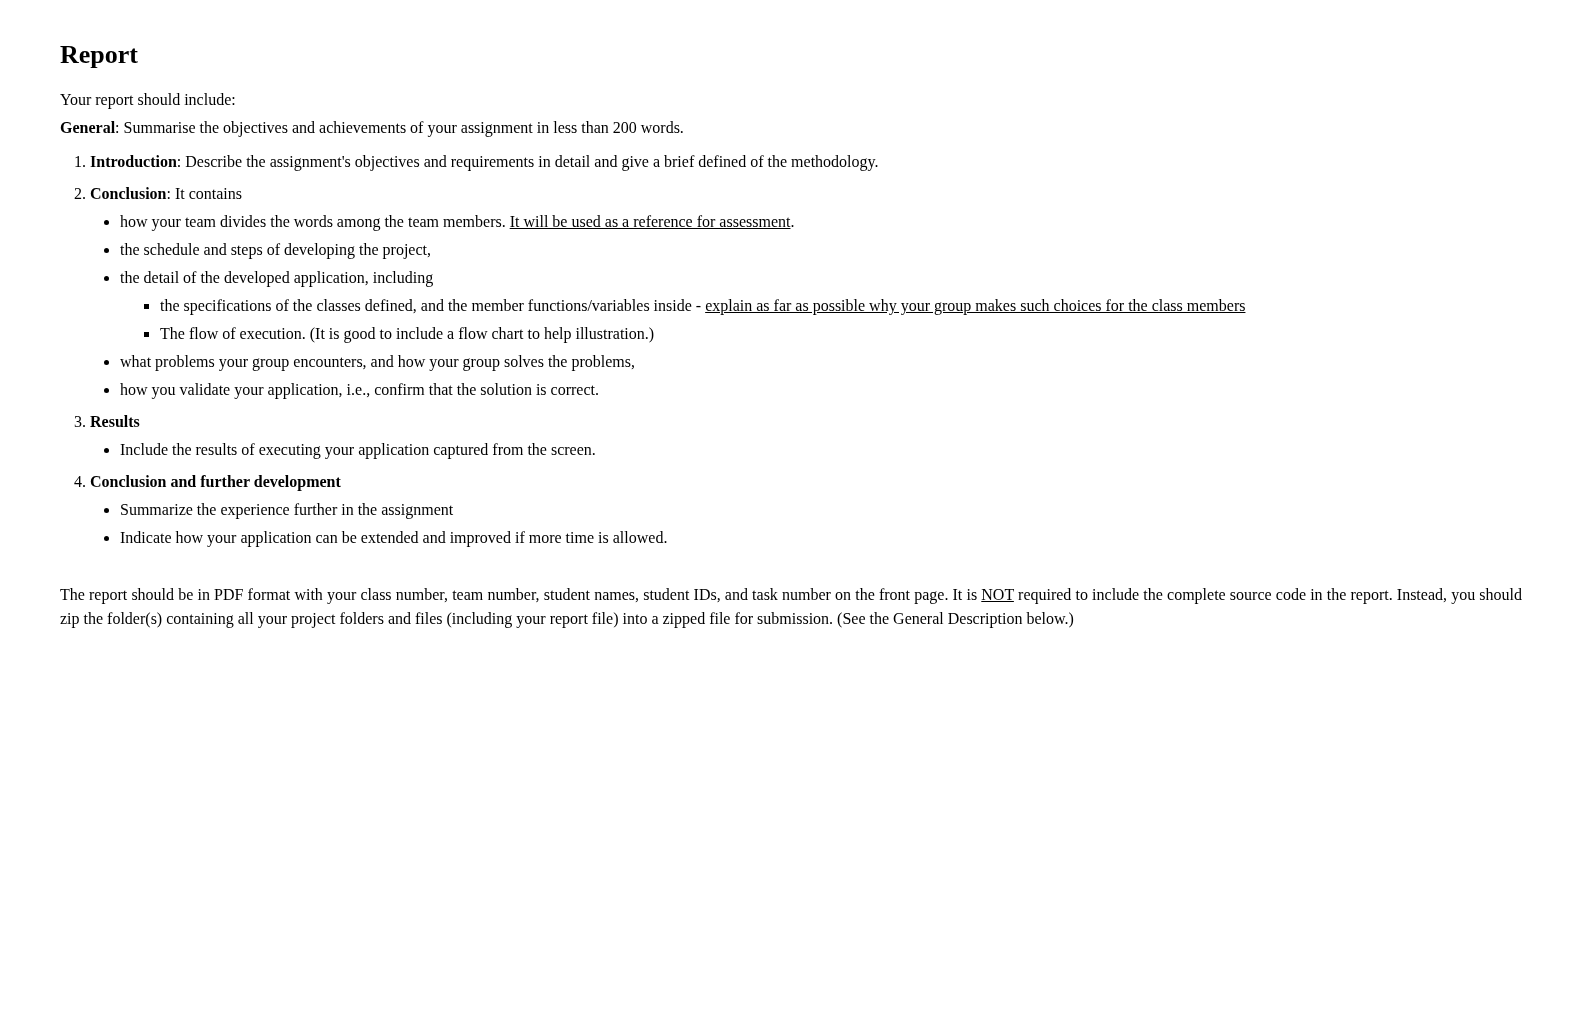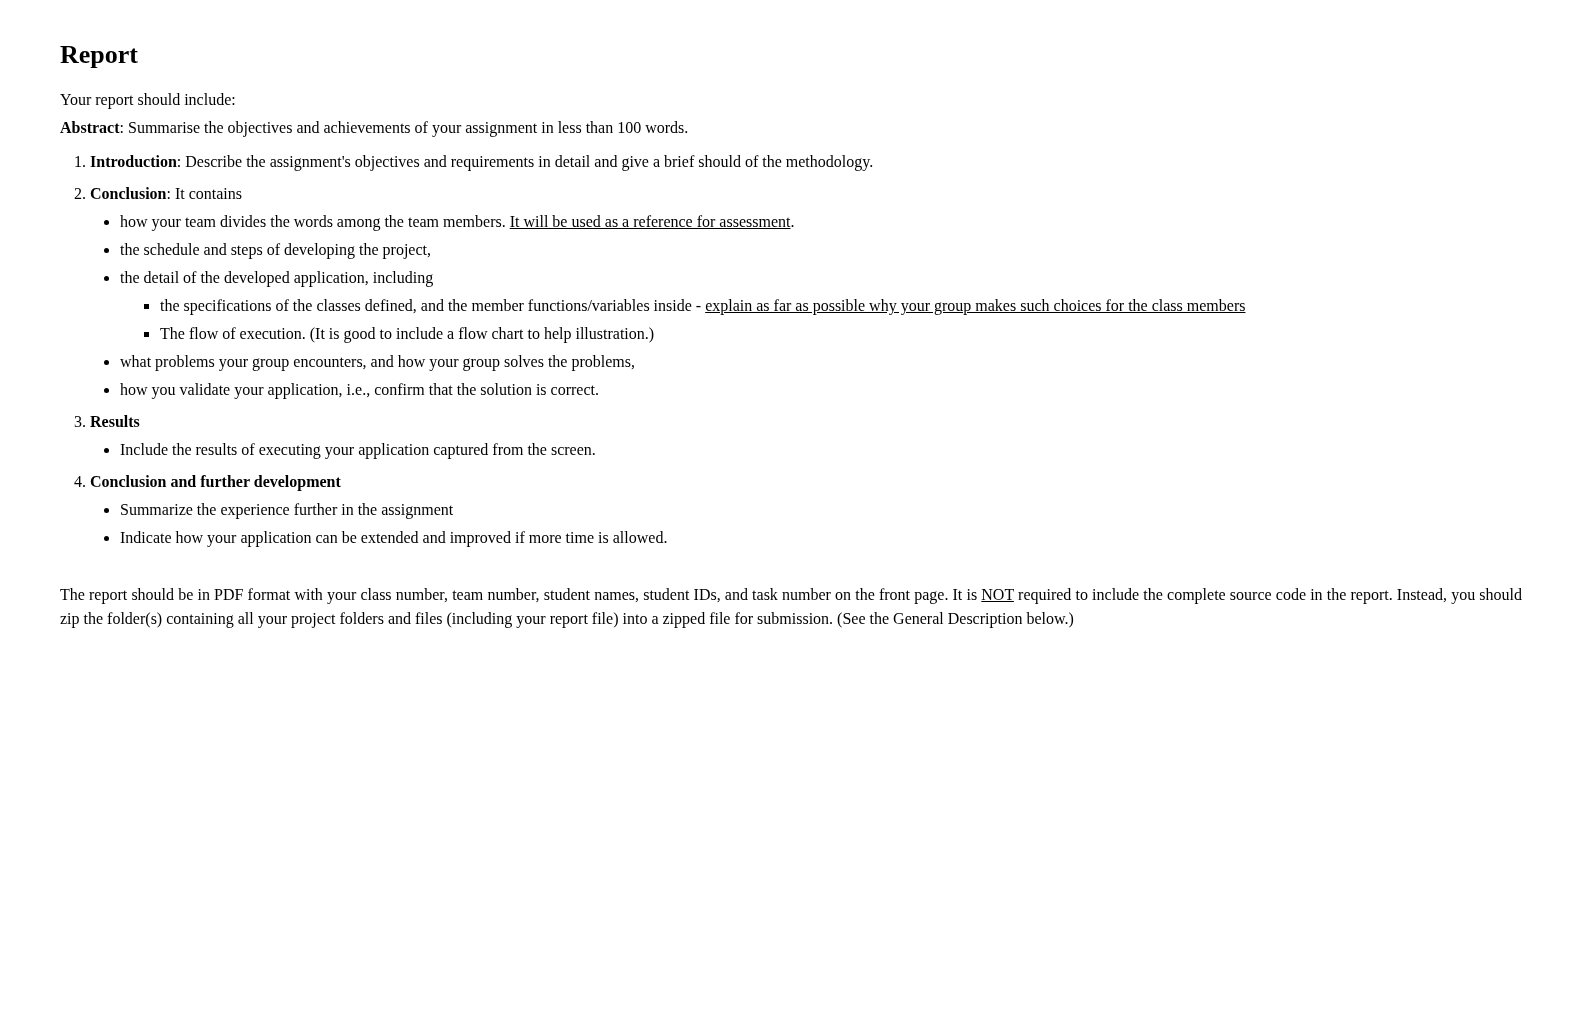--- a/index.html
+++ b/index.html
@@ -88,27 +88,27 @@
 </head>
 <body>
 
 <div>
 
   <h2 class="report-title">Report</h2>
 
   <p class="intro-text">Your report should include:</p>
 
   <p class="abstract-line">
-    <span class="bold">Abstract</span><span>: Summarise the objectives and achievements of your assignment in less than 100 words.</span>
+    <span class="bold">General</span><span>: Summarise the objectives and achievements of your assignment in less than 200 words.</span>
   </p>
 
   <ol class="main-list">
 
     <li>
-      <span class="bold">Introduction</span><span>: Describe the assignment's objectives and requirements in detail and give a brief should of the methodology.</span>
+      <span class="bold">Introduction</span><span>: Describe the assignment's objectives and requirements in detail and give a brief defined of the methodology.</span>
     </li>
 
     <li>
       <span class="bold">Conclusion</span><span>: It contains</span>
       <ul class="bullet-list">
         <li>
           <span>how your team divides the words among the team members. </span><span class="underline">It will be used as a reference for assessment</span><span>.</span>
         </li>
         <li>
           <span>the schedule and steps of developing the project,</span>

